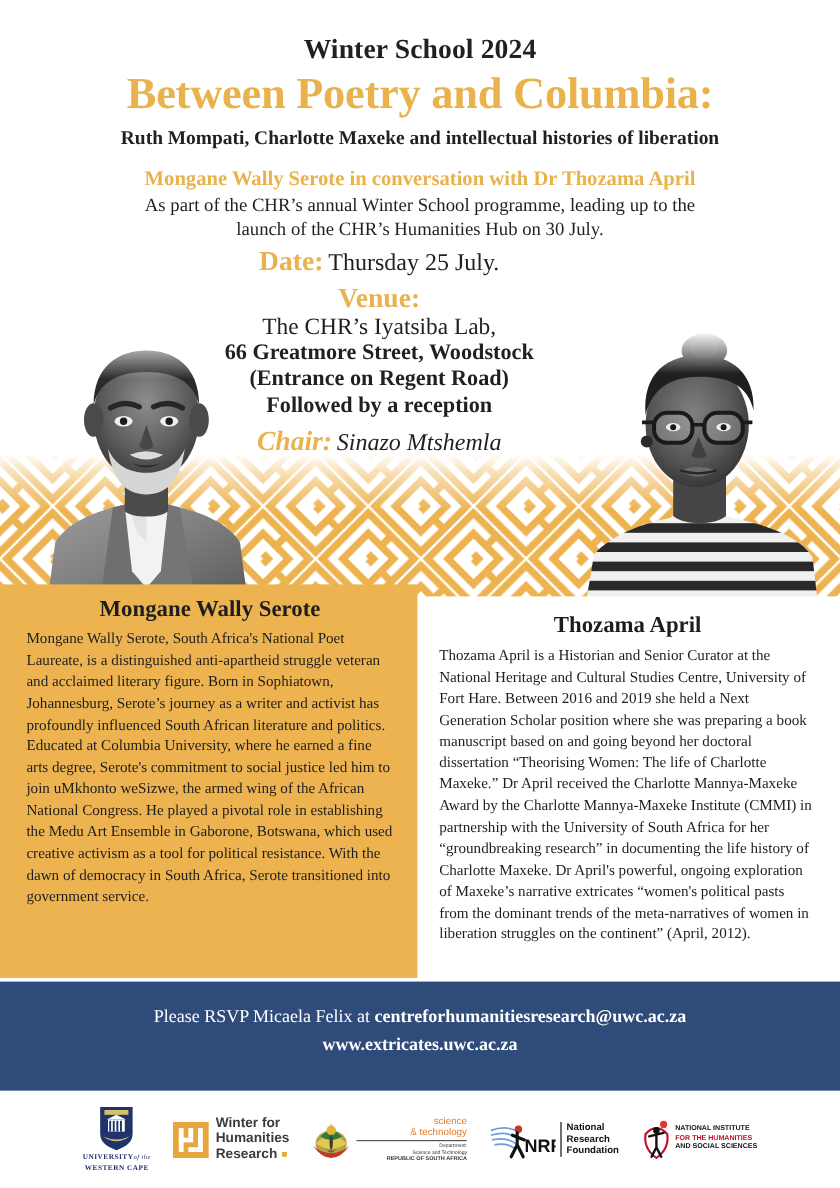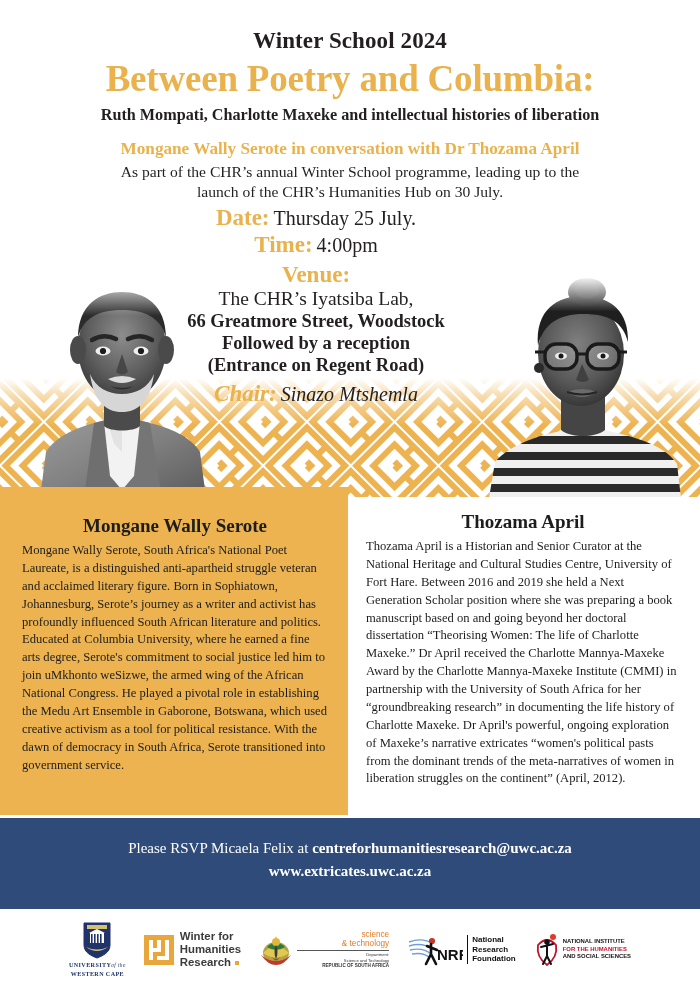--- a/index.html
+++ b/index.html
@@ -125,21 +125,21 @@
 
   
   #bio-left {
     position: absolute;
     left: 0;
     top: 487px;
     width: 348px;
     height: 328px;
     background: #edb350;
     box-sizing: border-box;
-    padding: 28px 20px 10px 22px;
+    padding: 10px 20px 10px 22px;
     z-index: 7;
   }
   #bio-right {
     position: absolute;
     left: 348px;
     top: 497px;
     width: 352px;
     height: 318px;
     background: #ffffff;
     box-sizing: border-box;
@@ -397,31 +397,27 @@
       <path d="M84 116 q15 5 30 0" stroke="#262626" stroke-width="2" fill="none"></path>
       <rect x="0" y="0" width="200" height="222" fill="url(#fadeR)"></rect>
     </svg>
   </div>
 
   <div class="details">
     <div class="det-line">
       <span class="lbl">Date:</span>
       <span class="val">Thursday 25 July.</span>
     </div>
-    <div class="det-line">
-      <span class="lbl">Time:</span>
-      <span class="val">4:00pm</span>
-    </div>
     <div class="det-line venue-label">
       <span class="lbl">Venue:</span>
     </div>
     <div class="venue-l1">The CHR’s Iyatsiba Lab,</div>
     <div class="venue-b">66 Greatmore Street, Woodstock</div>
+    <div class="venue-b">(Entrance on Regent Road)</div>
     <div class="venue-b">Followed by a reception</div>
-    <div class="venue-b">(Entrance on Regent Road)</div>
     <div class="det-line chair-line">
       <span class="lbl">Chair:</span>
       <span class="val">Sinazo Mtshemla</span>
     </div>
   </div>
 
   <div id="bio-left">
     <div class="bio-name">Mongane Wally Serote</div>
     <div class="bio-text">Mongane Wally Serote, South Africa's National Poet Laureate, is a distinguished anti-apartheid struggle veteran and acclaimed literary figure. Born in Sophiatown, Johannesburg, Serote’s journey as a writer and activist has profoundly influenced South African literature and politics. Educated at Columbia University, where he earned a fine arts degree, Serote's commitment to social justice led him to join uMkhonto weSizwe, the armed wing of the African National Congress. He played a pivotal role in establishing the Medu Art Ensemble in Gaborone, Botswana, which used creative activism as a tool for political resistance. With the dawn of democracy in South Africa, Serote transitioned into government service.</div>
   </div>

